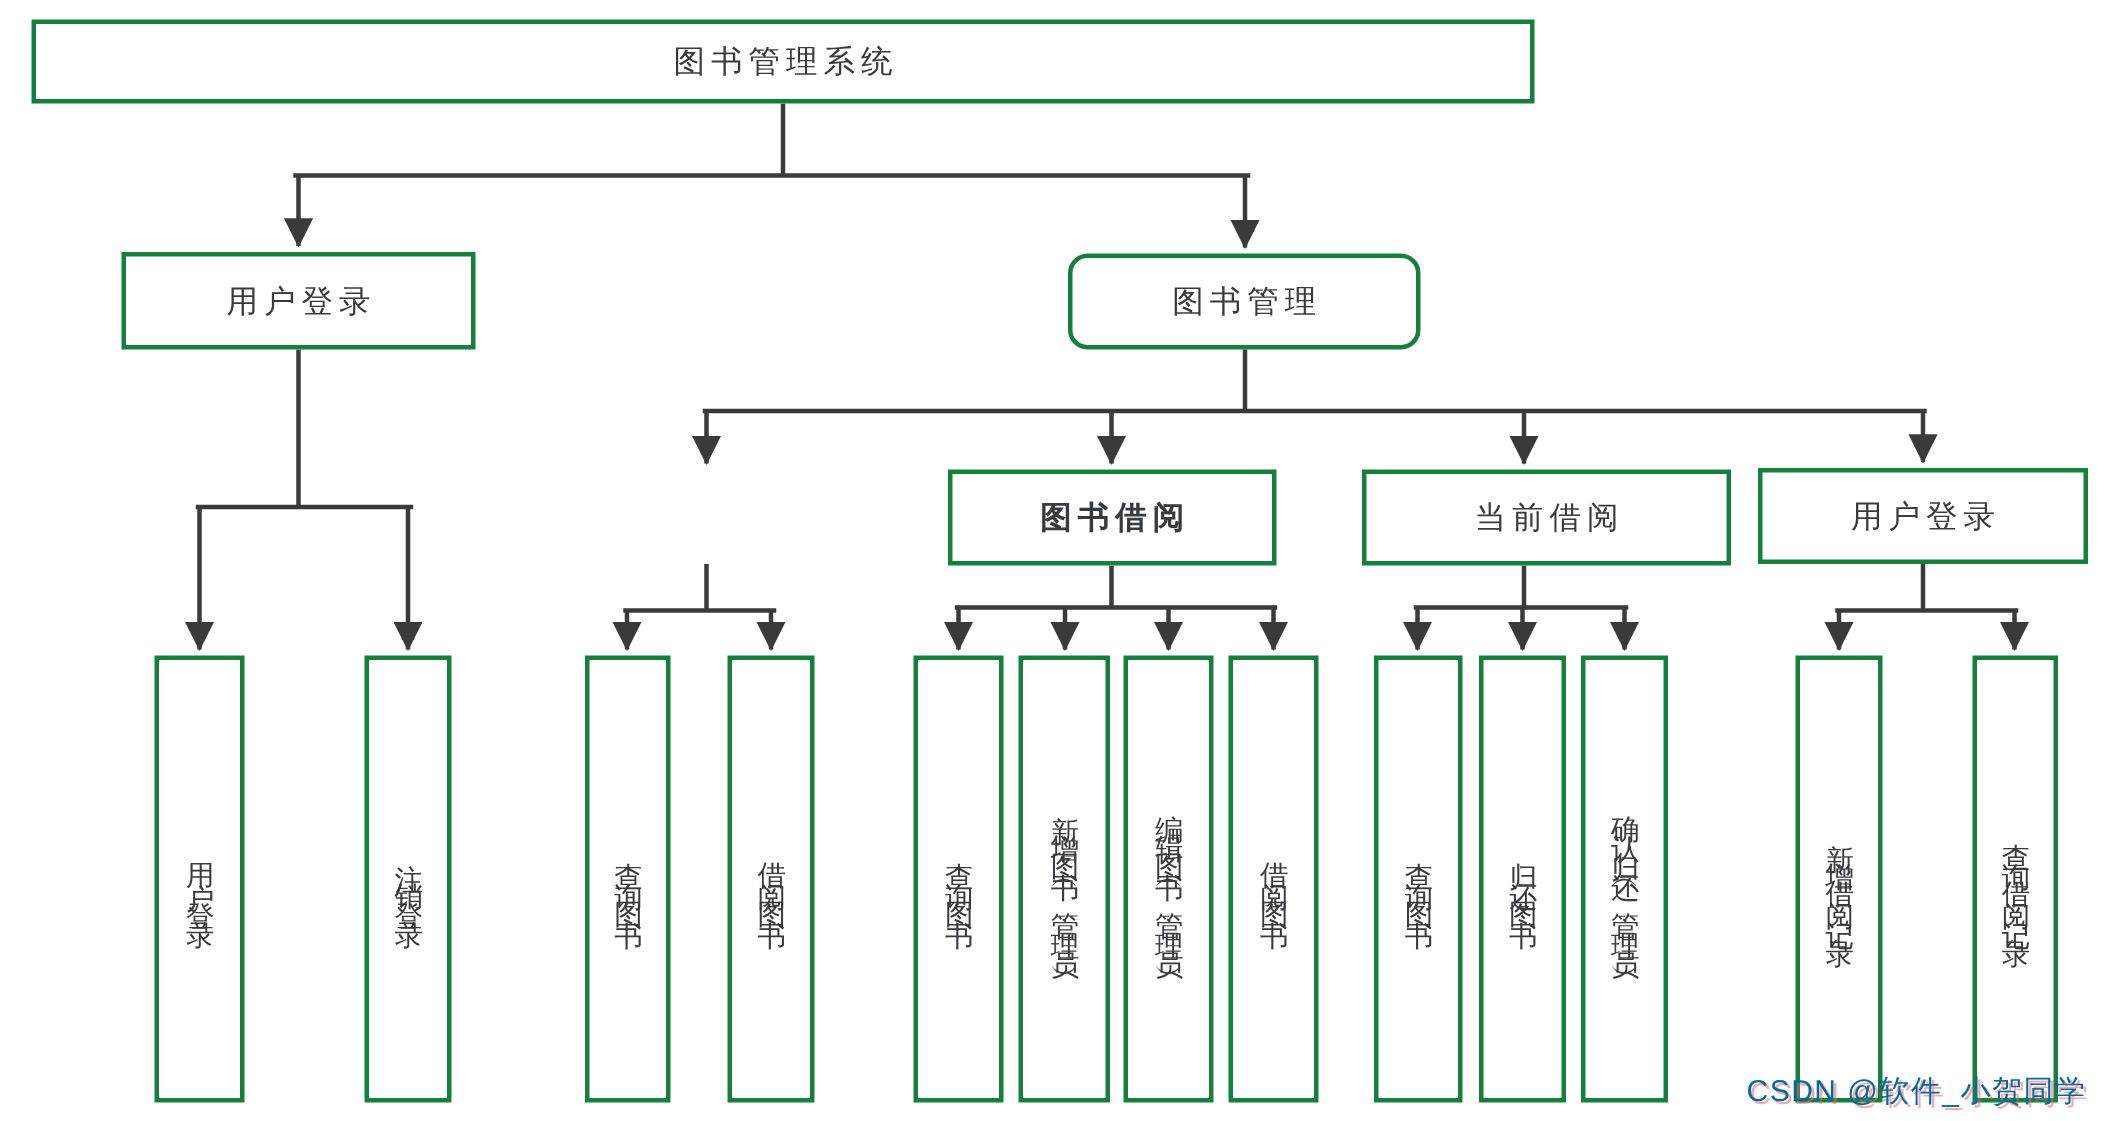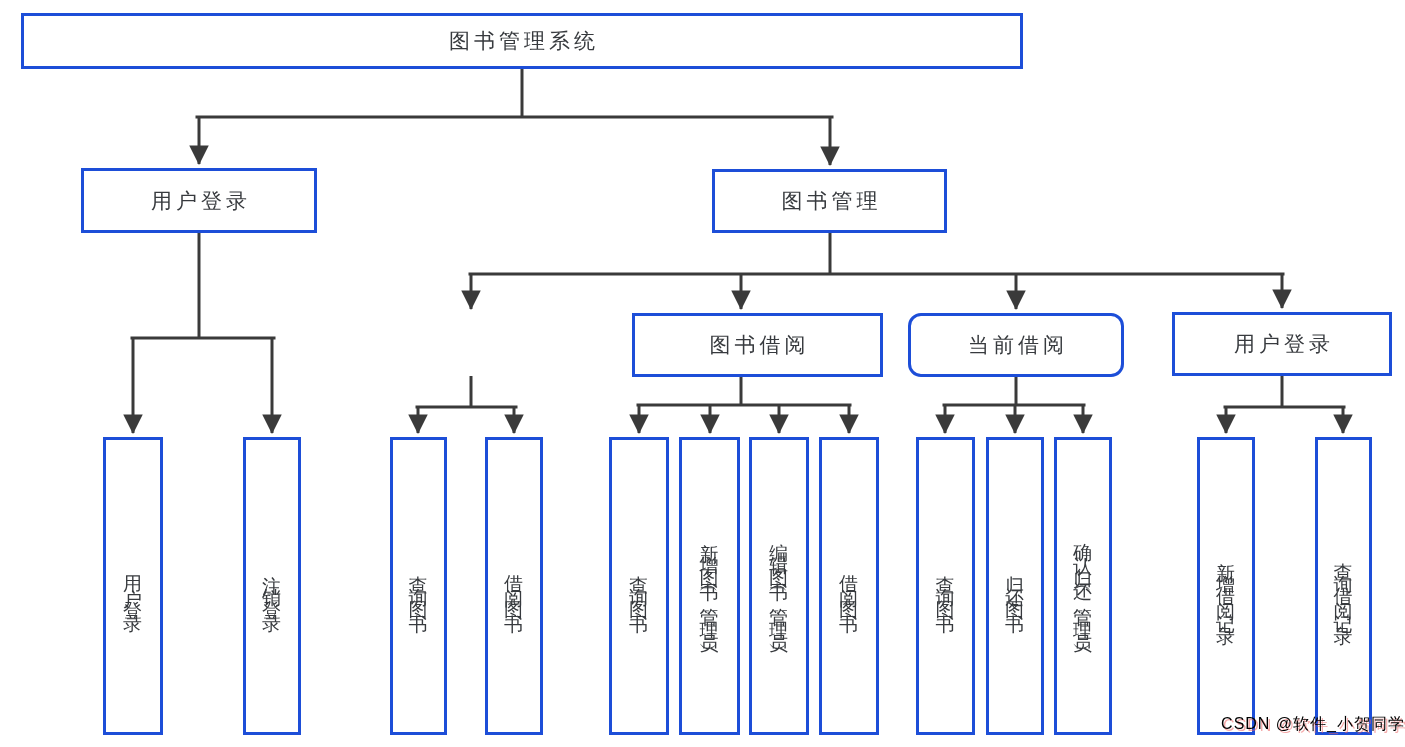--- a/index.html
+++ b/index.html
@@ -8,40 +8,40 @@
     width:1405px;height:747px;
     background:#ffffff;
     font-family:"Liberation Sans","DejaVu Sans",sans-serif;
     overflow:hidden;
   }
   svg.connectors{position:absolute;left:0;top:0;width:1405px;height:747px;}
   .node{
     position:absolute;
     box-sizing:border-box;
     background:#ffffff;
-    border:3px solid #1d4ed8;
+    border:3px solid #15803d;
     display:flex;align-items:center;justify-content:center;
     color:#373a3e;
     z-index:2;
   }
   .hnode{font-size:21px;letter-spacing:4px;text-indent:4px;white-space:nowrap;}
   .leaf{
     font-size:19px;
     writing-mode:vertical-rl;
     text-orientation:mixed;
     letter-spacing:13px;
     line-height:1;
   }
   .watermark{
     position:absolute;
-    right:0;top:714px;
+    right:14px;top:714px;
     z-index:3;
-    font-size:16px;
+    font-size:20px;
     letter-spacing:1px;
-    color:#000000;
+    color:#0369a1;
     text-shadow:2px 2px 0 rgba(236,96,96,0.55);
     white-space:nowrap;
   }
 </style>
 </head>
 <body>
 
 <div class="canvas">
 
   <svg class="connectors" viewBox="0 0 1405 747" xmlns="http://www.w3.org/2000/svg">
@@ -90,24 +90,24 @@
       <path d="M1282 376 L1282 407"></path>
       <path d="M1225 407 L1344 407" stroke-linecap="square"></path>
       <path d="M1226 407 L1226 433" marker-end="url(#arw)"></path>
       <path d="M1343 407 L1343 433" marker-end="url(#arw)"></path>
     </g>
   </svg>
 
   <div class="node hnode" style="left:21px;top:13px;width:1002px;height:56px;">图书管理系统</div>
 
   <div class="node hnode" style="left:81px;top:168px;width:236px;height:65px;">用户登录</div>
-  <div class="node hnode" style="left:712px;top:169px;width:235px;height:64px;">图书管理</div>
+  <div class="node hnode" style="left:712px;top:169px;width:235px;height:64px;border-radius:13px;">图书管理</div>
 
-  <div class="node hnode" style="left:632px;top:313px;width:251px;height:64px;">图书借阅</div>
-  <div class="node hnode" style="left:908px;top:313px;width:216px;height:64px;border-radius:13px;">当前借阅</div>
+  <div class="node hnode" style="left:632px;top:313px;width:219px;height:64px;font-weight:bold;">图书借阅</div>
+  <div class="node hnode" style="left:908px;top:313px;width:246px;height:64px;">当前借阅</div>
   <div class="node hnode" style="left:1172px;top:312px;width:220px;height:64px;">用户登录</div>
 
   <div class="node leaf" style="left:103px;top:437px;width:60px;height:298px;">用户登录</div>
   <div class="node leaf" style="left:243px;top:437px;width:58px;height:298px;">注销登录</div>
 
   <div class="node leaf" style="left:390px;top:437px;width:57px;height:298px;">查询图书</div>
   <div class="node leaf" style="left:485px;top:437px;width:58px;height:298px;">借阅图书</div>
 
   <div class="node leaf" style="left:609px;top:437px;width:60px;height:298px;">查询图书</div>
   <div class="node leaf" style="left:679px;top:437px;width:61px;height:298px;">新增图书（管理员）</div>

